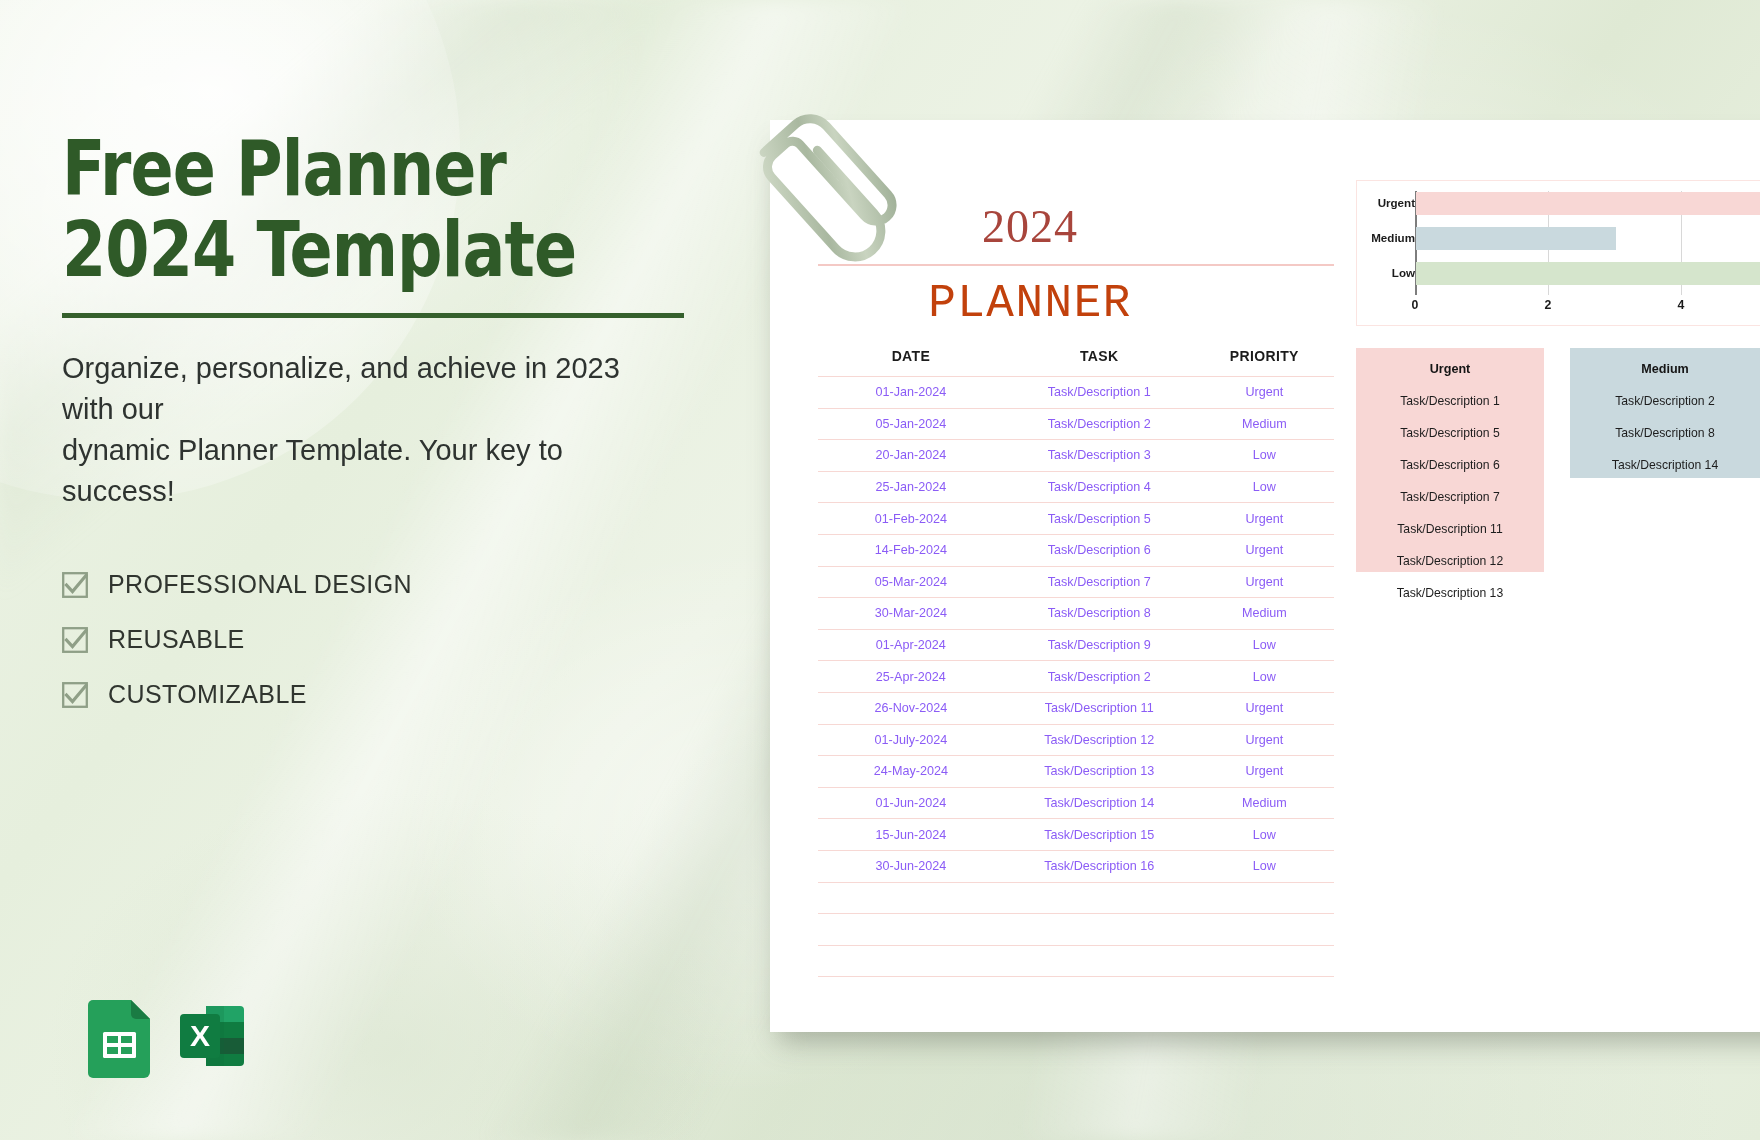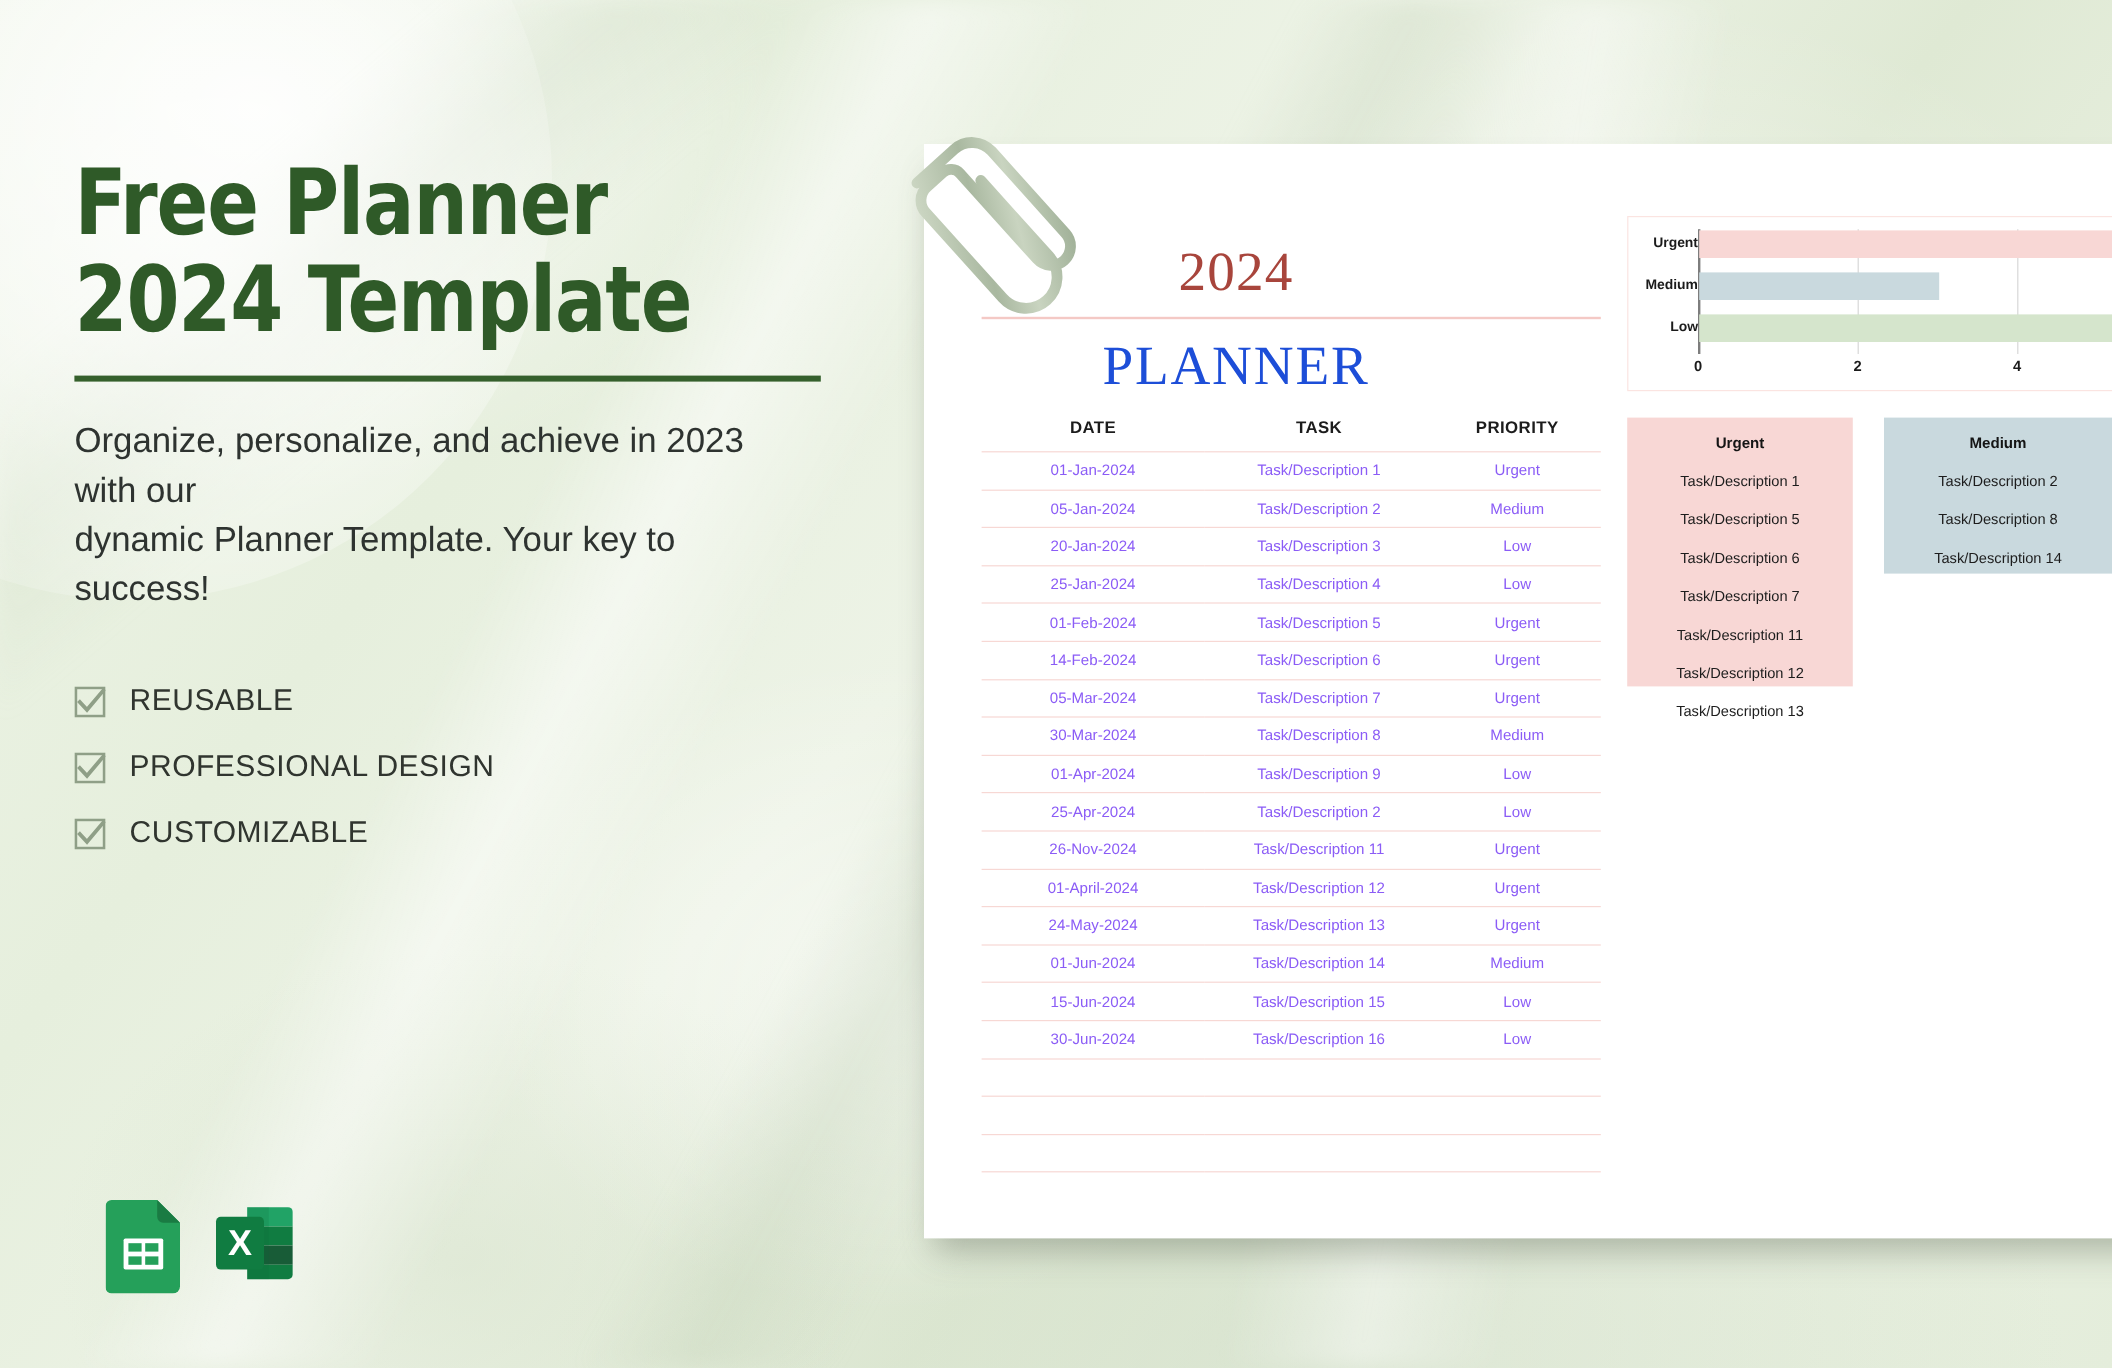--- a/index.html
+++ b/index.html
@@ -74,22 +74,22 @@
   #p-year {
     position: absolute; left: 0; top: 80px; width: 520px; text-align: center;
     font-family: "Liberation Serif", "DejaVu Serif", serif;
     font-size: 46px; color: #a8453c; letter-spacing: 1px;
   }
   #p-rule {
     position: absolute; left: 48px; top: 144px; width: 516px; height: 2px; background: #f4c9c5;
   }
   #p-name {
     position: absolute; left: 0; top: 158px; width: 520px; text-align: center;
-    font-family: Liberation Serif, serif;
-    font-size: 46px; color: #1d4ed8; letter-spacing: 1.5px;
+    font-family: Liberation Mono, monospace;
+    font-size: 46px; color: #c2410c; letter-spacing: 1.5px;
   }
 
   
   #ptable { position: absolute; left: 48px; top: 228px; width: 516px; }
   #ptable table { width: 100%; border-collapse: collapse; }
   #ptable th {
     font-size: 14px; font-weight: 700; color: #1c1c1c;
     padding: 0 0 12px 0; letter-spacing: .35px;
   }
   #ptable td {
@@ -137,30 +137,30 @@
 dynamic Planner Template. Your key to success!</div>
 
   <div id="features">
     <div class="feature">
       <span class="cbox">
         <svg viewBox="0 0 26 26" width="26" height="26">
           <rect x="1.2" y="1.2" width="23.6" height="23.6" fill="none" stroke="#8f9f87" stroke-width="2.3"></rect>
           <path d="M4.5 13 L10.5 19.5 L24 3.5" fill="none" stroke="#8f9f87" stroke-width="3.2" stroke-linecap="square"></path>
         </svg>
       </span>
-      <span class="feature-label">REUSABLE</span>
+      <span class="feature-label">PROFESSIONAL DESIGN</span>
     </div>
     <div class="feature">
       <span class="cbox">
         <svg viewBox="0 0 26 26" width="26" height="26">
           <rect x="1.2" y="1.2" width="23.6" height="23.6" fill="none" stroke="#8f9f87" stroke-width="2.3"></rect>
           <path d="M4.5 13 L10.5 19.5 L24 3.5" fill="none" stroke="#8f9f87" stroke-width="3.2" stroke-linecap="square"></path>
         </svg>
       </span>
-      <span class="feature-label">PROFESSIONAL DESIGN</span>
+      <span class="feature-label">REUSABLE</span>
     </div>
     <div class="feature">
       <span class="cbox">
         <svg viewBox="0 0 26 26" width="26" height="26">
           <rect x="1.2" y="1.2" width="23.6" height="23.6" fill="none" stroke="#8f9f87" stroke-width="2.3"></rect>
           <path d="M4.5 13 L10.5 19.5 L24 3.5" fill="none" stroke="#8f9f87" stroke-width="3.2" stroke-linecap="square"></path>
         </svg>
       </span>
       <span class="feature-label">CUSTOMIZABLE</span>
     </div>
@@ -257,21 +257,21 @@
             <td>25-Apr-2024</td>
             <td>Task/Description 2</td>
             <td class="pri-low">Low</td>
           </tr>
           <tr>
             <td>26-Nov-2024</td>
             <td>Task/Description 11</td>
             <td class="pri-urgent">Urgent</td>
           </tr>
           <tr>
-            <td>01-April-2024</td>
+            <td>01-July-2024</td>
             <td>Task/Description 12</td>
             <td class="pri-urgent">Urgent</td>
           </tr>
           <tr>
             <td>24-May-2024</td>
             <td>Task/Description 13</td>
             <td class="pri-urgent">Urgent</td>
           </tr>
           <tr>
             <td>01-Jun-2024</td>

